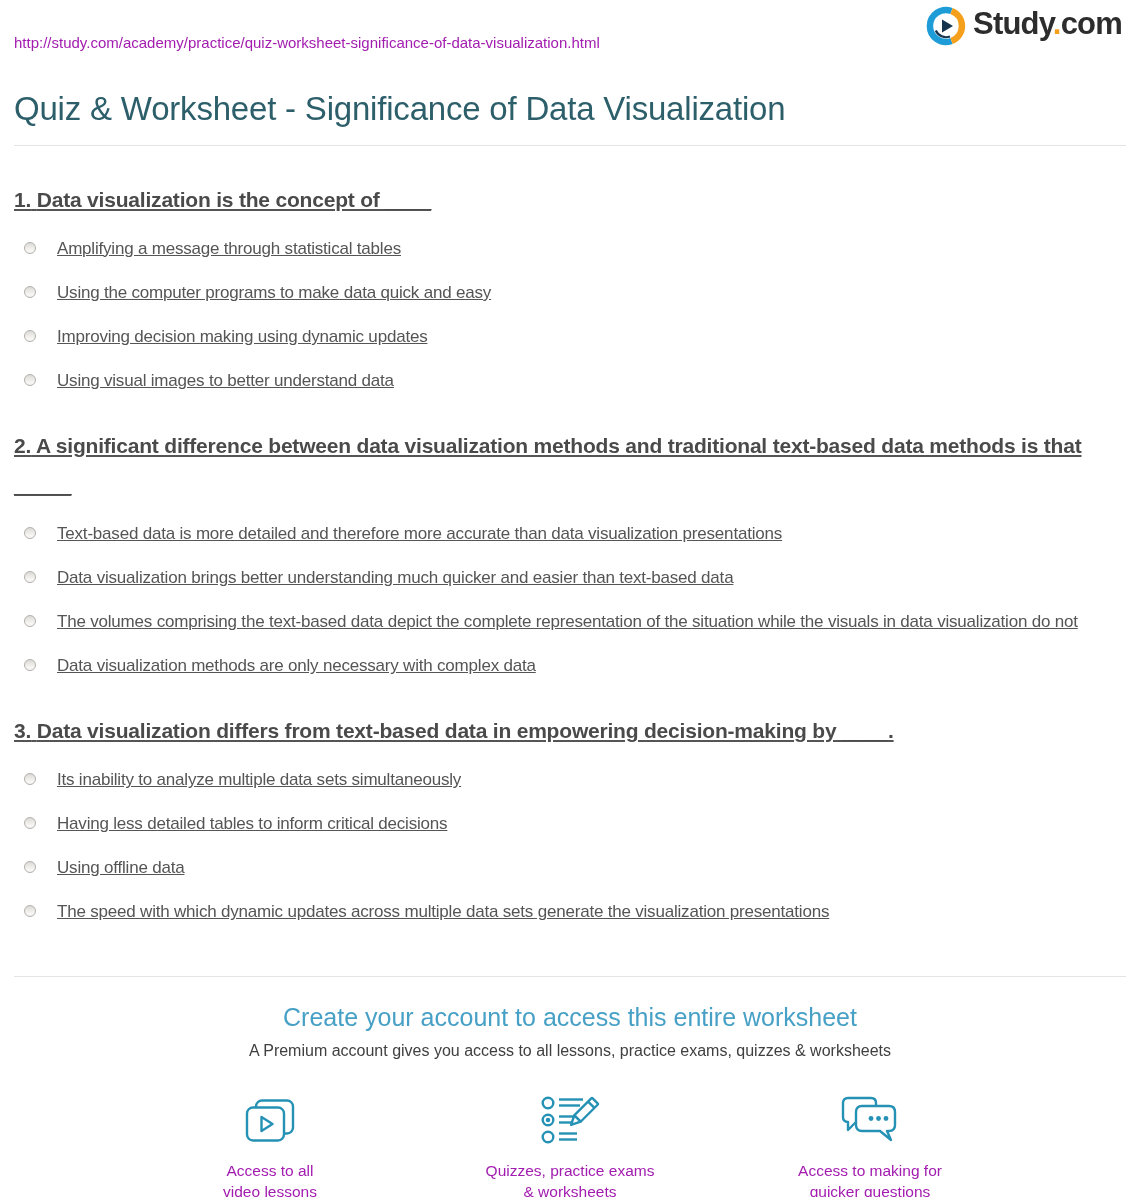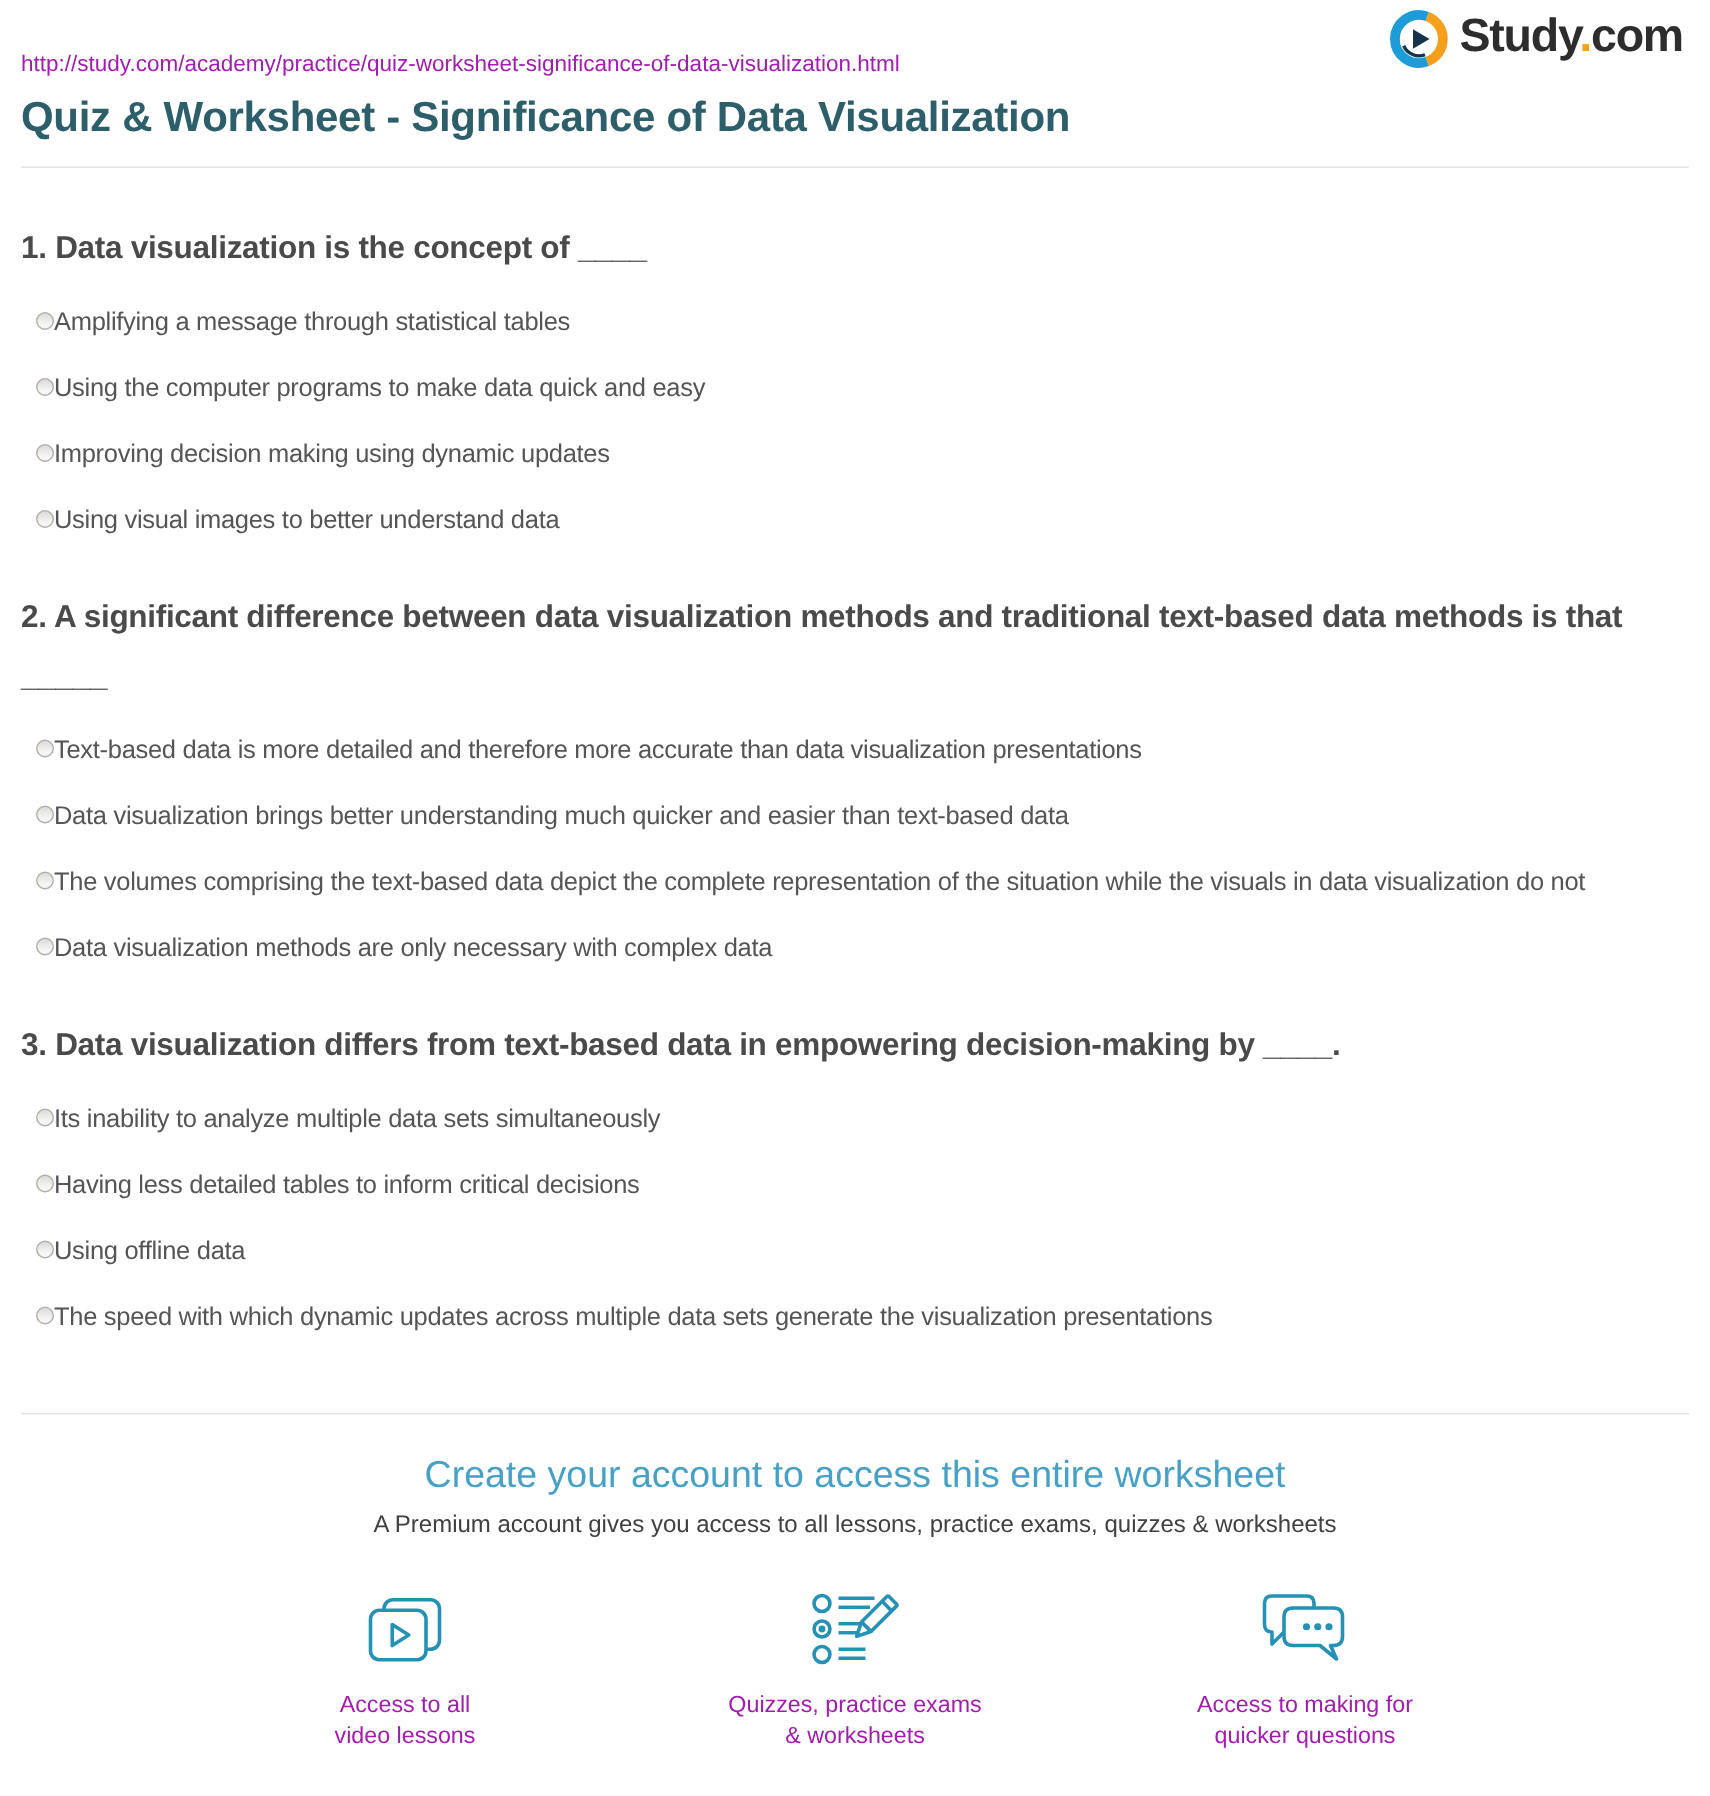--- a/index.html
+++ b/index.html
@@ -21,28 +21,28 @@
   .page{padding:0 14px;overflow-x:hidden;}
 
   
   .topbar{display:flex;justify-content:space-between;align-items:flex-start;padding-top:6px;}
   .url{font-size:15px;color:#a21caf;padding-top:8px;margin-top:20px;}
   .logo{display:flex;gap:7px;padding-right:4px;cursor:pointer;}
   .logo-text{font-size:31px;font-weight:700;color:#2d2d2d;letter-spacing:-0.8px;}
   .logo-dot{color:var(--logo-orange);}
 
   
-  .page-title{font-size:28px;font-weight:700;color:var(--title-teal);margin:11px 0 0;letter-spacing:-0.2px;}
+  .page-title{font-size:33px;font-weight:400;color:var(--title-teal);margin:39px 0 0;letter-spacing:-0.2px;}
   .divider{border:none;border-top:1px solid #e4e4e4;margin:17px 0 0;}
 
   
-  .question{margin-top:35px;}
+  .question{margin-top:35px;text-decoration:underline;}
   .q-heading{font-size:21px;font-weight:700;color:#4a4a4a;margin:0;line-height:1.85;letter-spacing:-0.2px;}
   .options{margin-top:18px;}
-  .option{display:flex;align-items:flex-start;margin:0 0 22px 10px;cursor:pointer;}
+  .option{display:flex;align-items:flex-start;gap:21px;margin:0 0 22px 10px;cursor:pointer;}
   .option:last-child{margin-bottom:0;}
   .radio{
     flex:0 0 auto;width:12px;height:12px;margin-top:4px;border-radius:50%;
     border:1px solid #b3b0ab;background:linear-gradient(180deg,#dddbd7 0%,#f7f6f4 75%);
   }
   .option-label{font-size:17px;color:#555;line-height:1.3;letter-spacing:-0.2px;white-space:nowrap;}
 
   
   .cta-divider{border:none;border-top:1px solid #e4e4e4;margin:52px 0 0;}
   .cta-heading{font-size:25px;font-weight:400;color:var(--cta-blue);text-align:center;margin:26px 0 0;}

